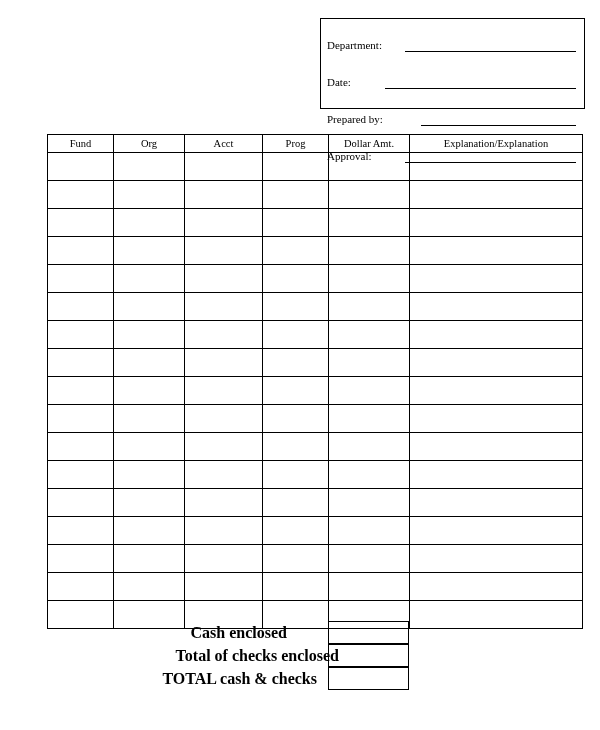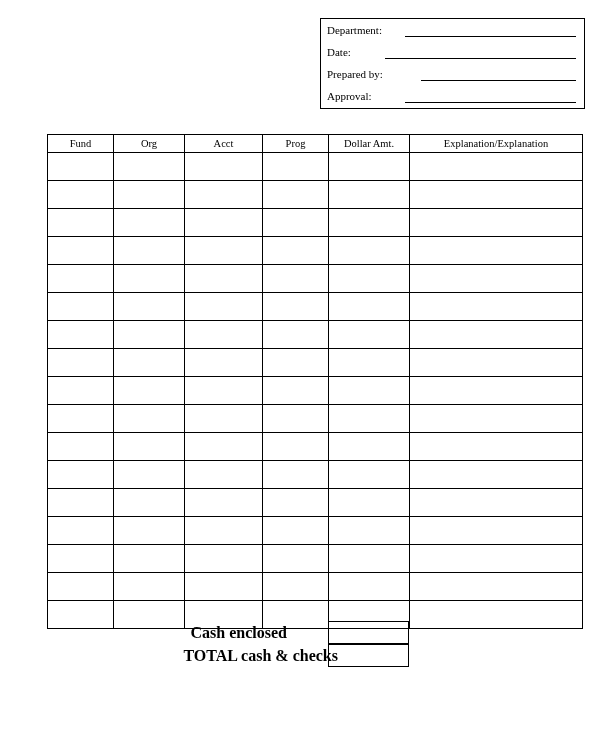--- a/index.html
+++ b/index.html
@@ -53,20 +53,21 @@
     border: 1px solid #000;
     box-sizing: border-box;
   }
   .info-row {
     position: relative;
     height: 22px;
     line-height: 22px;
     font-size: 11px;
     padding-left: 6px;
     box-sizing: border-box;
+    margin-top: 15px;
   }
   .info-row .lbl {
     display: inline-block;
   }
   .info-row .rule {
     position: absolute;
     border-bottom: 1px solid #000;
     height: 0;
     bottom: 4px;
   }
@@ -128,21 +129,21 @@
   .total-box {
     position: absolute;
     left: 281px;
     top: 0;
     width: 81px;
     height: 23px;
     border: 1px solid #000;
     box-sizing: border-box;
   }
   .total-row.r2 .total-label { right: 243px; }
-  .total-row.r3 .total-label { right: 244px; text-align: center; }
+  .total-row.r3 .total-label { right: 265px; text-align: center; }
 </style>
 </head>
 <body>
 
 <div class="page">
 
   <div class="header">
 
 
     <div class="info-box">
@@ -323,19 +324,23 @@
           <td></td>
         </tr>
       </tbody>
   </table>
 
   <div class="totals">
     <div class="total-row r1">
       <span class="total-label">Cash enclosed</span>
       <span class="total-box"></span>
     </div>
+    <div class="total-row r2">
+      <span class="total-label">Total of checks enclosed</span>
+      <span class="total-box"></span>
+    </div>
     <div class="total-row r3">
       <span class="total-label">TOTAL cash &amp; checks</span>
       <span class="total-box"></span>
     </div>
   </div>
 
 </div>
 
 </body></html>

